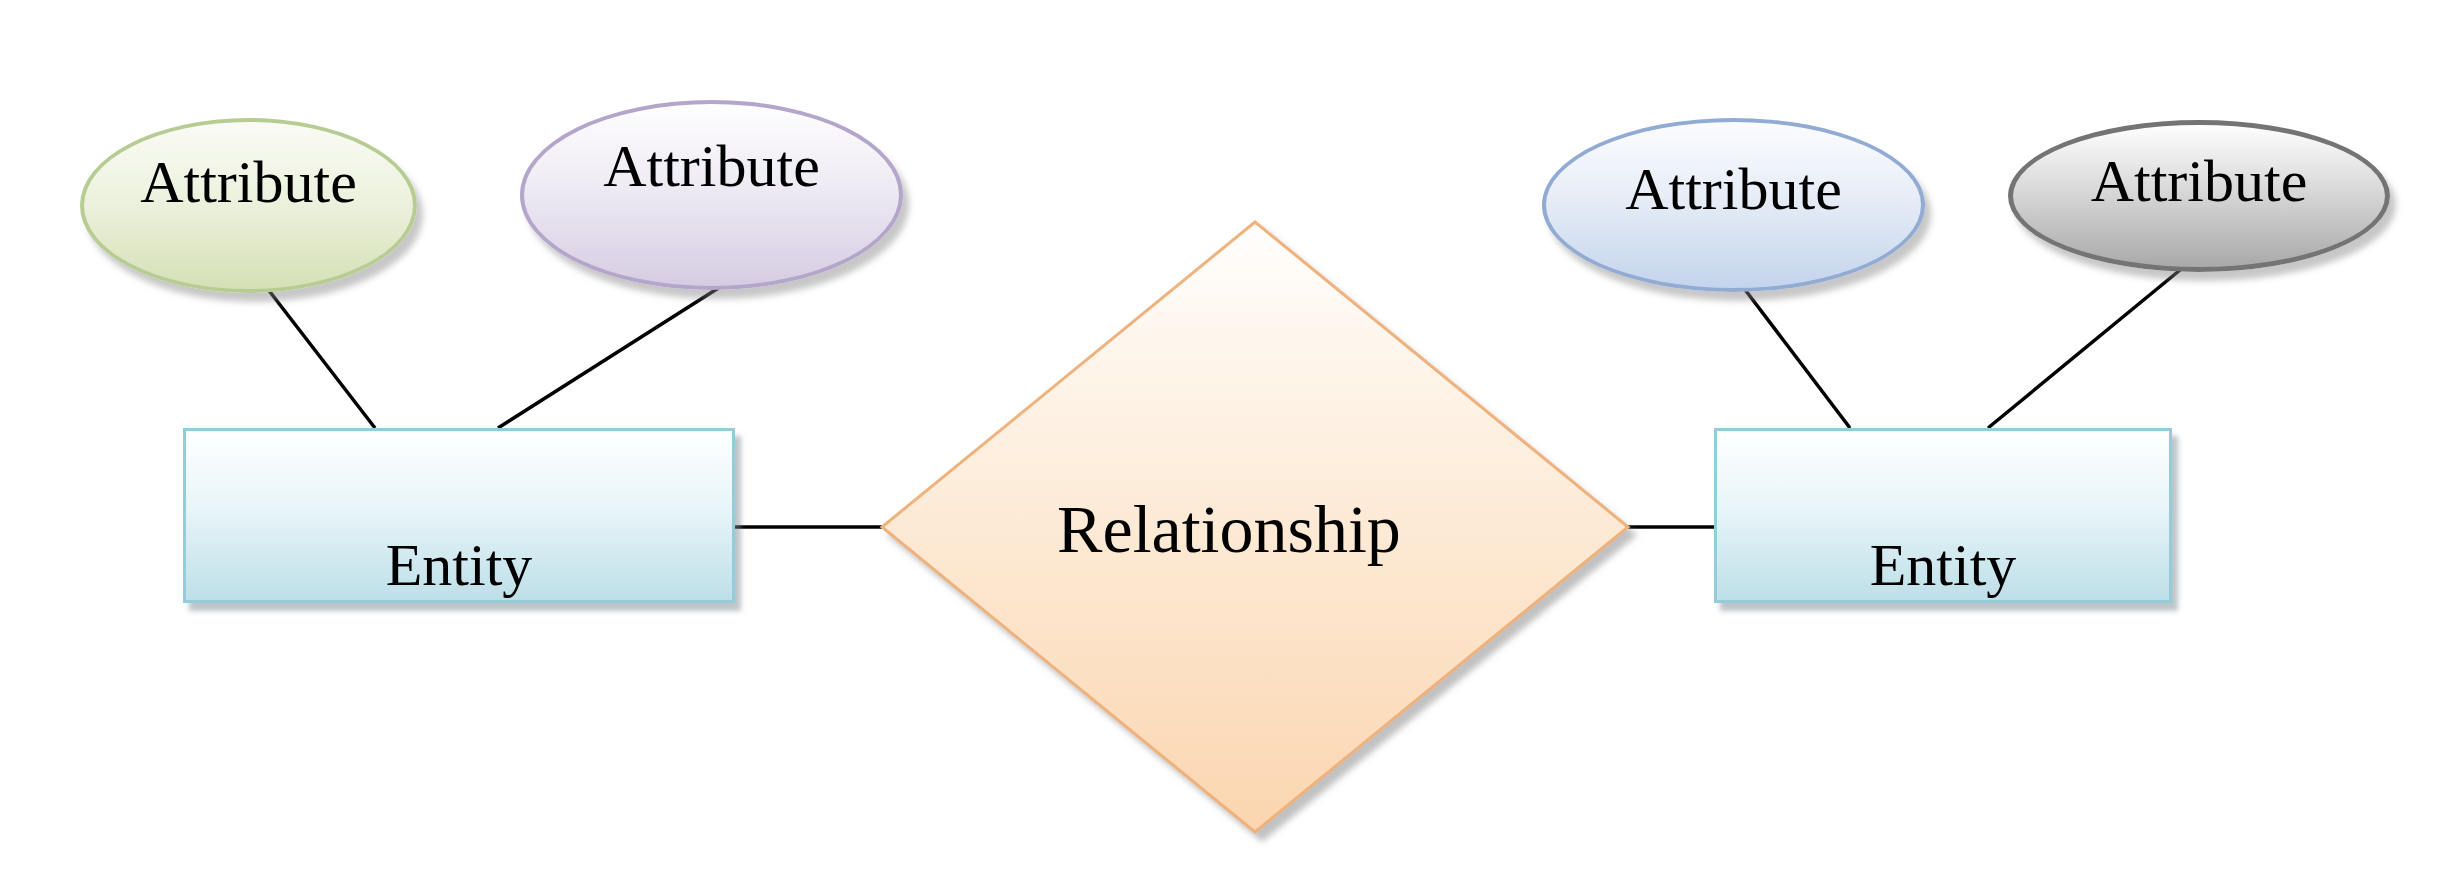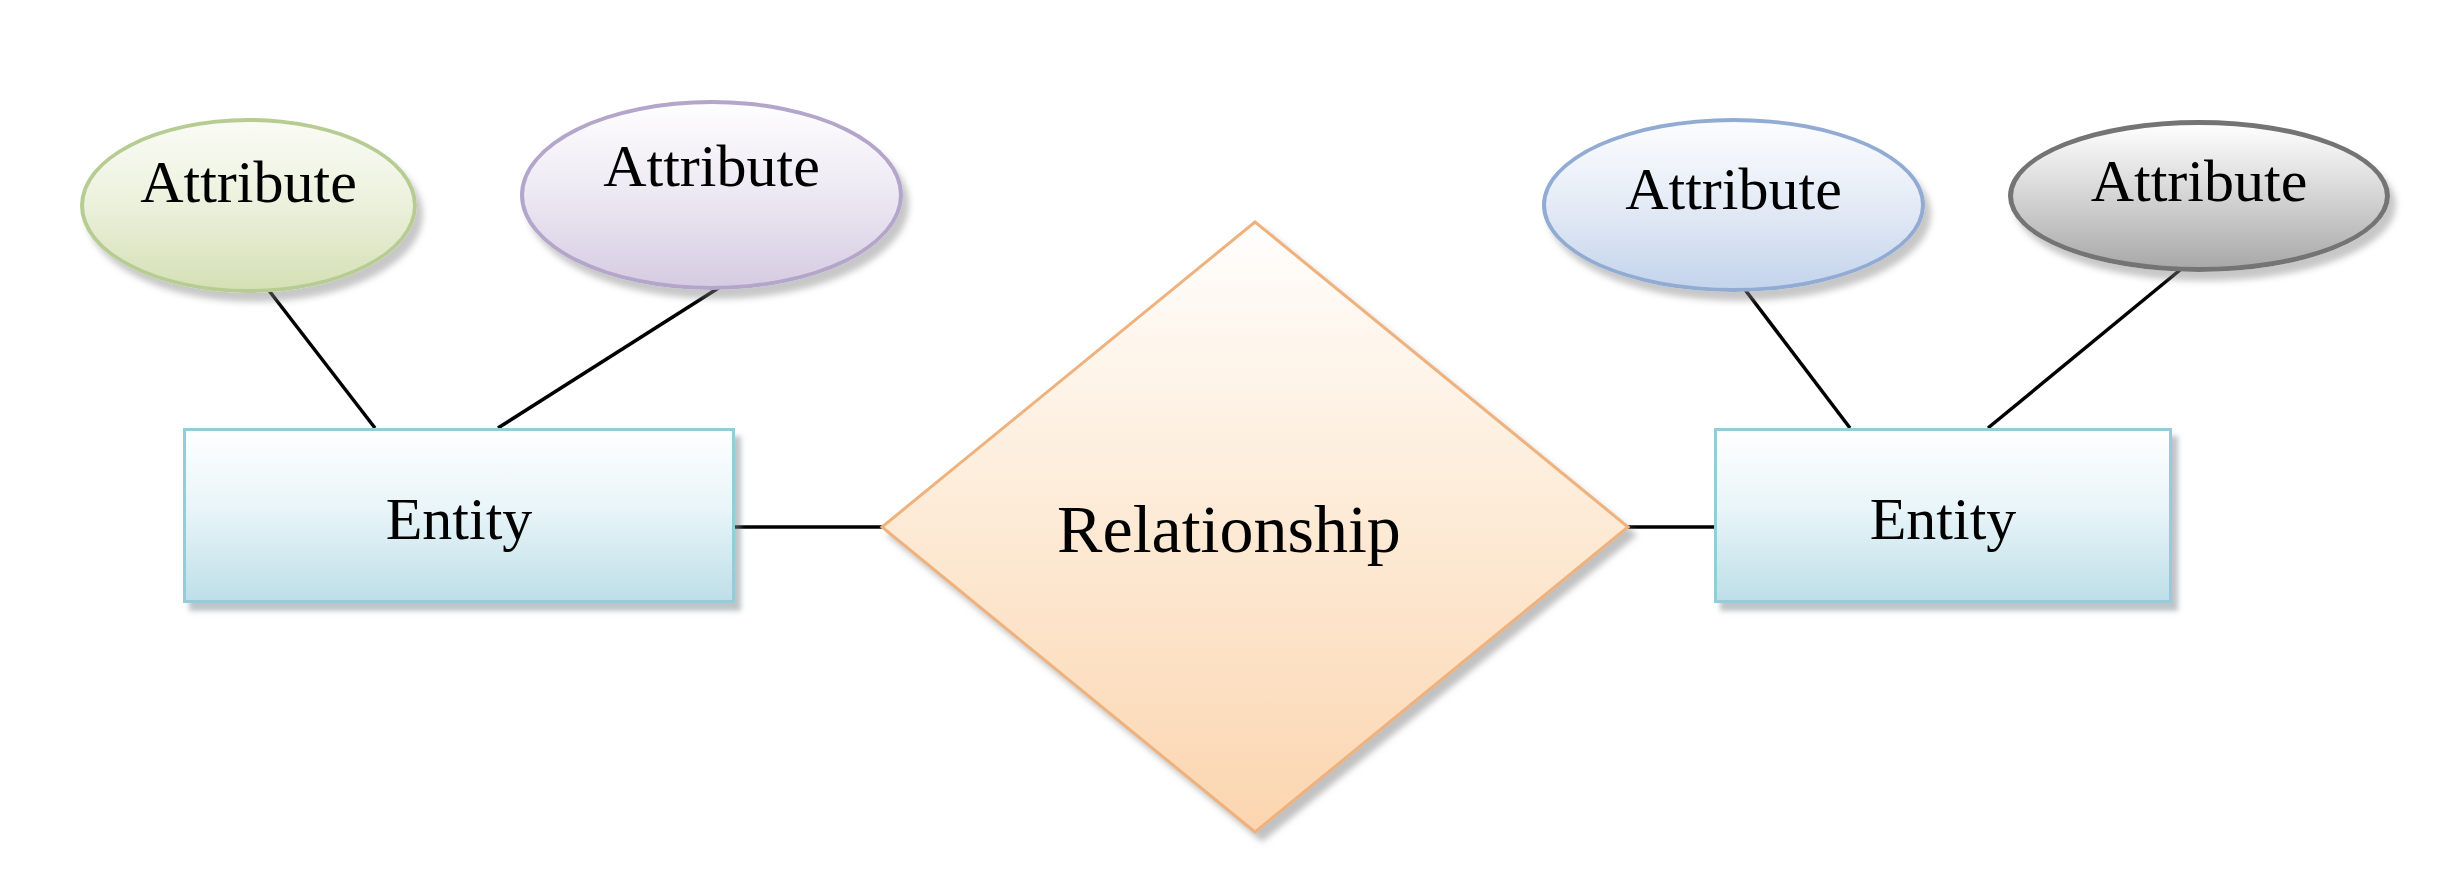--- a/index.html
+++ b/index.html
@@ -60,21 +60,21 @@
   }
   .ellipse-blue span { transform: translateY(-16px); }
   .ellipse-gray {
     left: 2008px; top: 120px; width: 382px; height: 152px;
     border: 5px solid #747474;
     background: linear-gradient(180deg, #fefefe 0%, #d9d9d9 45%, #a9a9a9 100%);
   }
   .ellipse-gray span { transform: translateY(-15px); }
   .entity {
     font-size: 60px;
-    align-items: center;
+    align-items: flex-end;
     border: 3px solid #94ccda;
     background: linear-gradient(180deg, #feffff 0%, #e9f5f9 45%, #bedfe8 100%);
     box-shadow: 6px 8px 5px rgba(125, 140, 148, 0.5);
   }
   .entity span { padding-top: 8px; }
   .entity-left  { left: 183px;  top: 428px; width: 552px; height: 175px; }
   .entity-right { left: 1714px; top: 428px; width: 458px; height: 175px; }
   .relationship-label {
     left: 856px; top: 222px; width: 746px; height: 610px;
     font-size: 68px;

